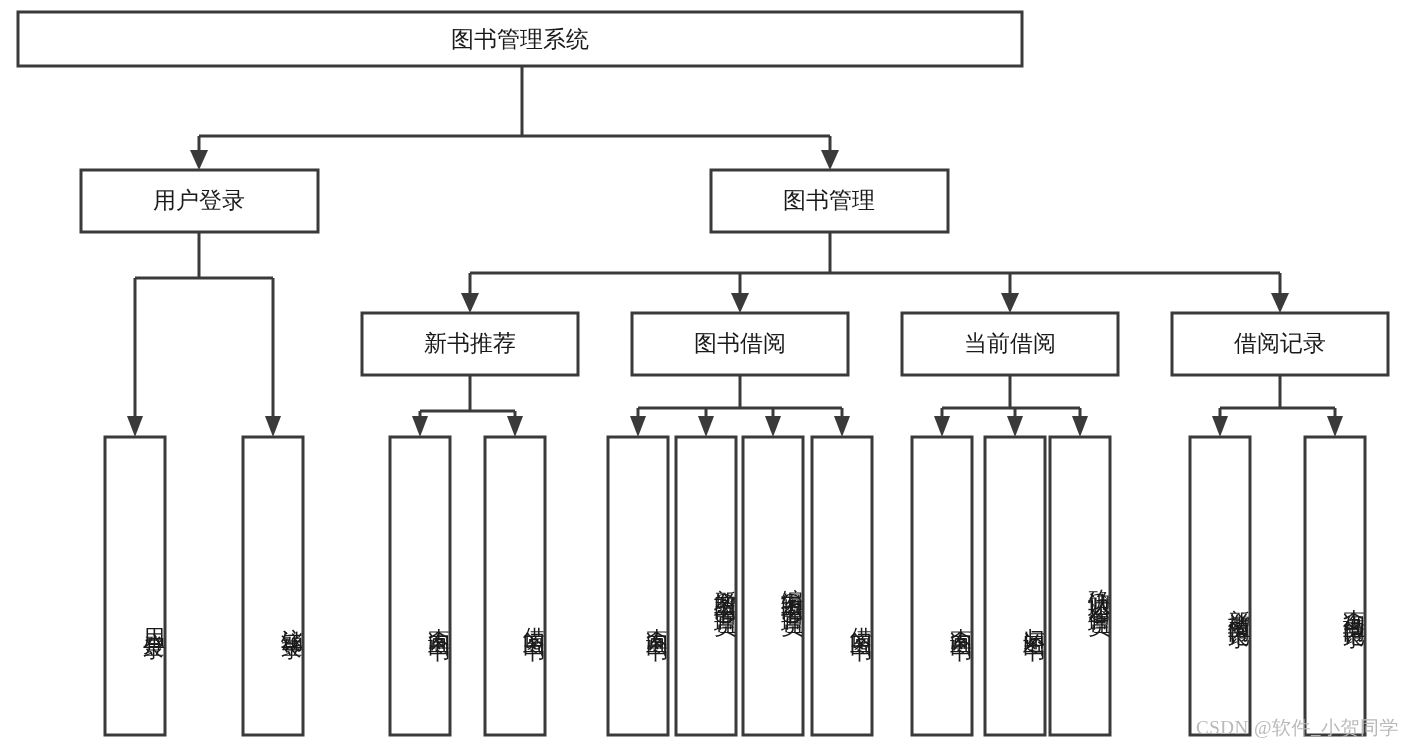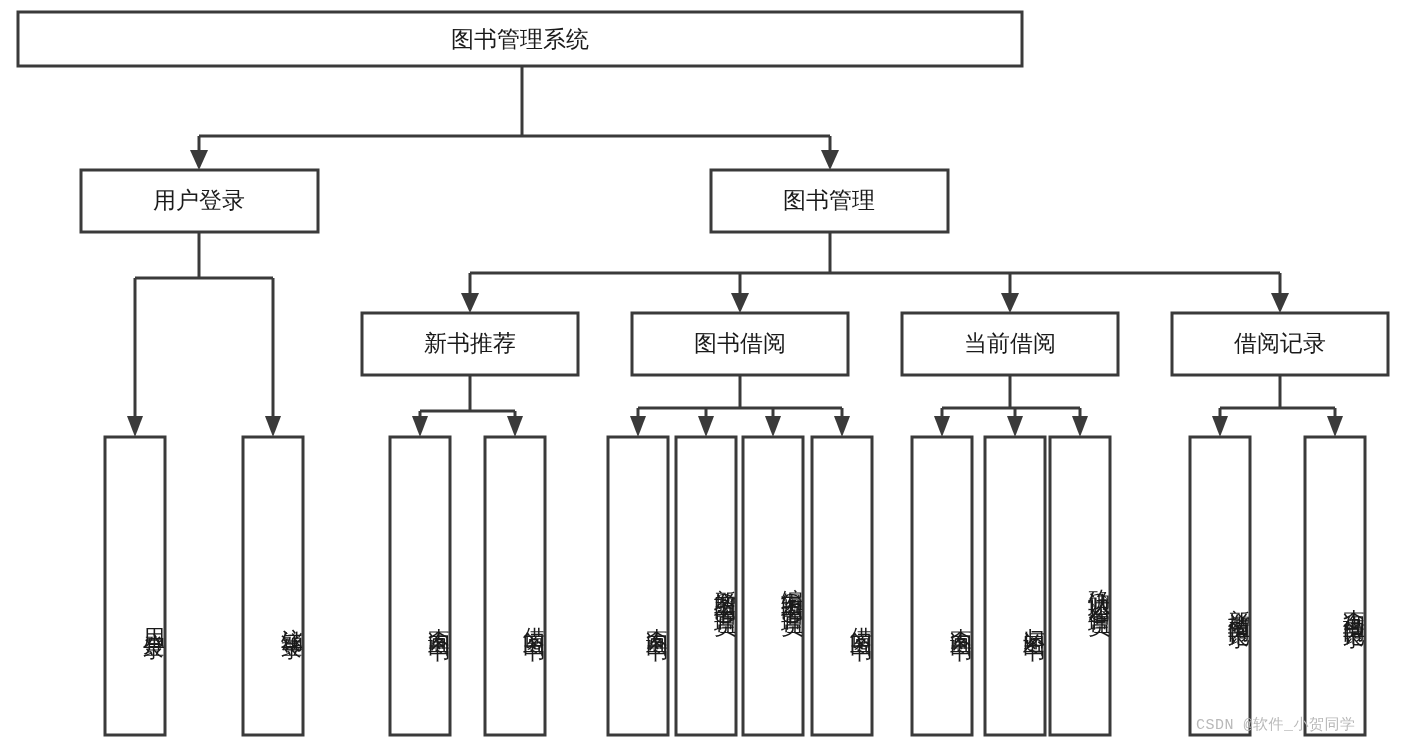--- a/index.html
+++ b/index.html
@@ -58,22 +58,22 @@
     letter-spacing: 4px;
     line-height: 1;
     display: flex;
     align-items: flex-start;
     justify-content: center;
     white-space: nowrap;
     pointer-events: none;
   }
   .watermark {
     position: absolute;
-    font-family: Liberation Mono, monospace;
-    font-size: 15px;
+    font-family: Liberation Serif, serif;
+    font-size: 19px;
     color: #b9b9b9;
     white-space: nowrap;
     letter-spacing: 0.5px;
   }
 </style>
 </head>
 <body>
 
 <div id="diagram-root">
 

